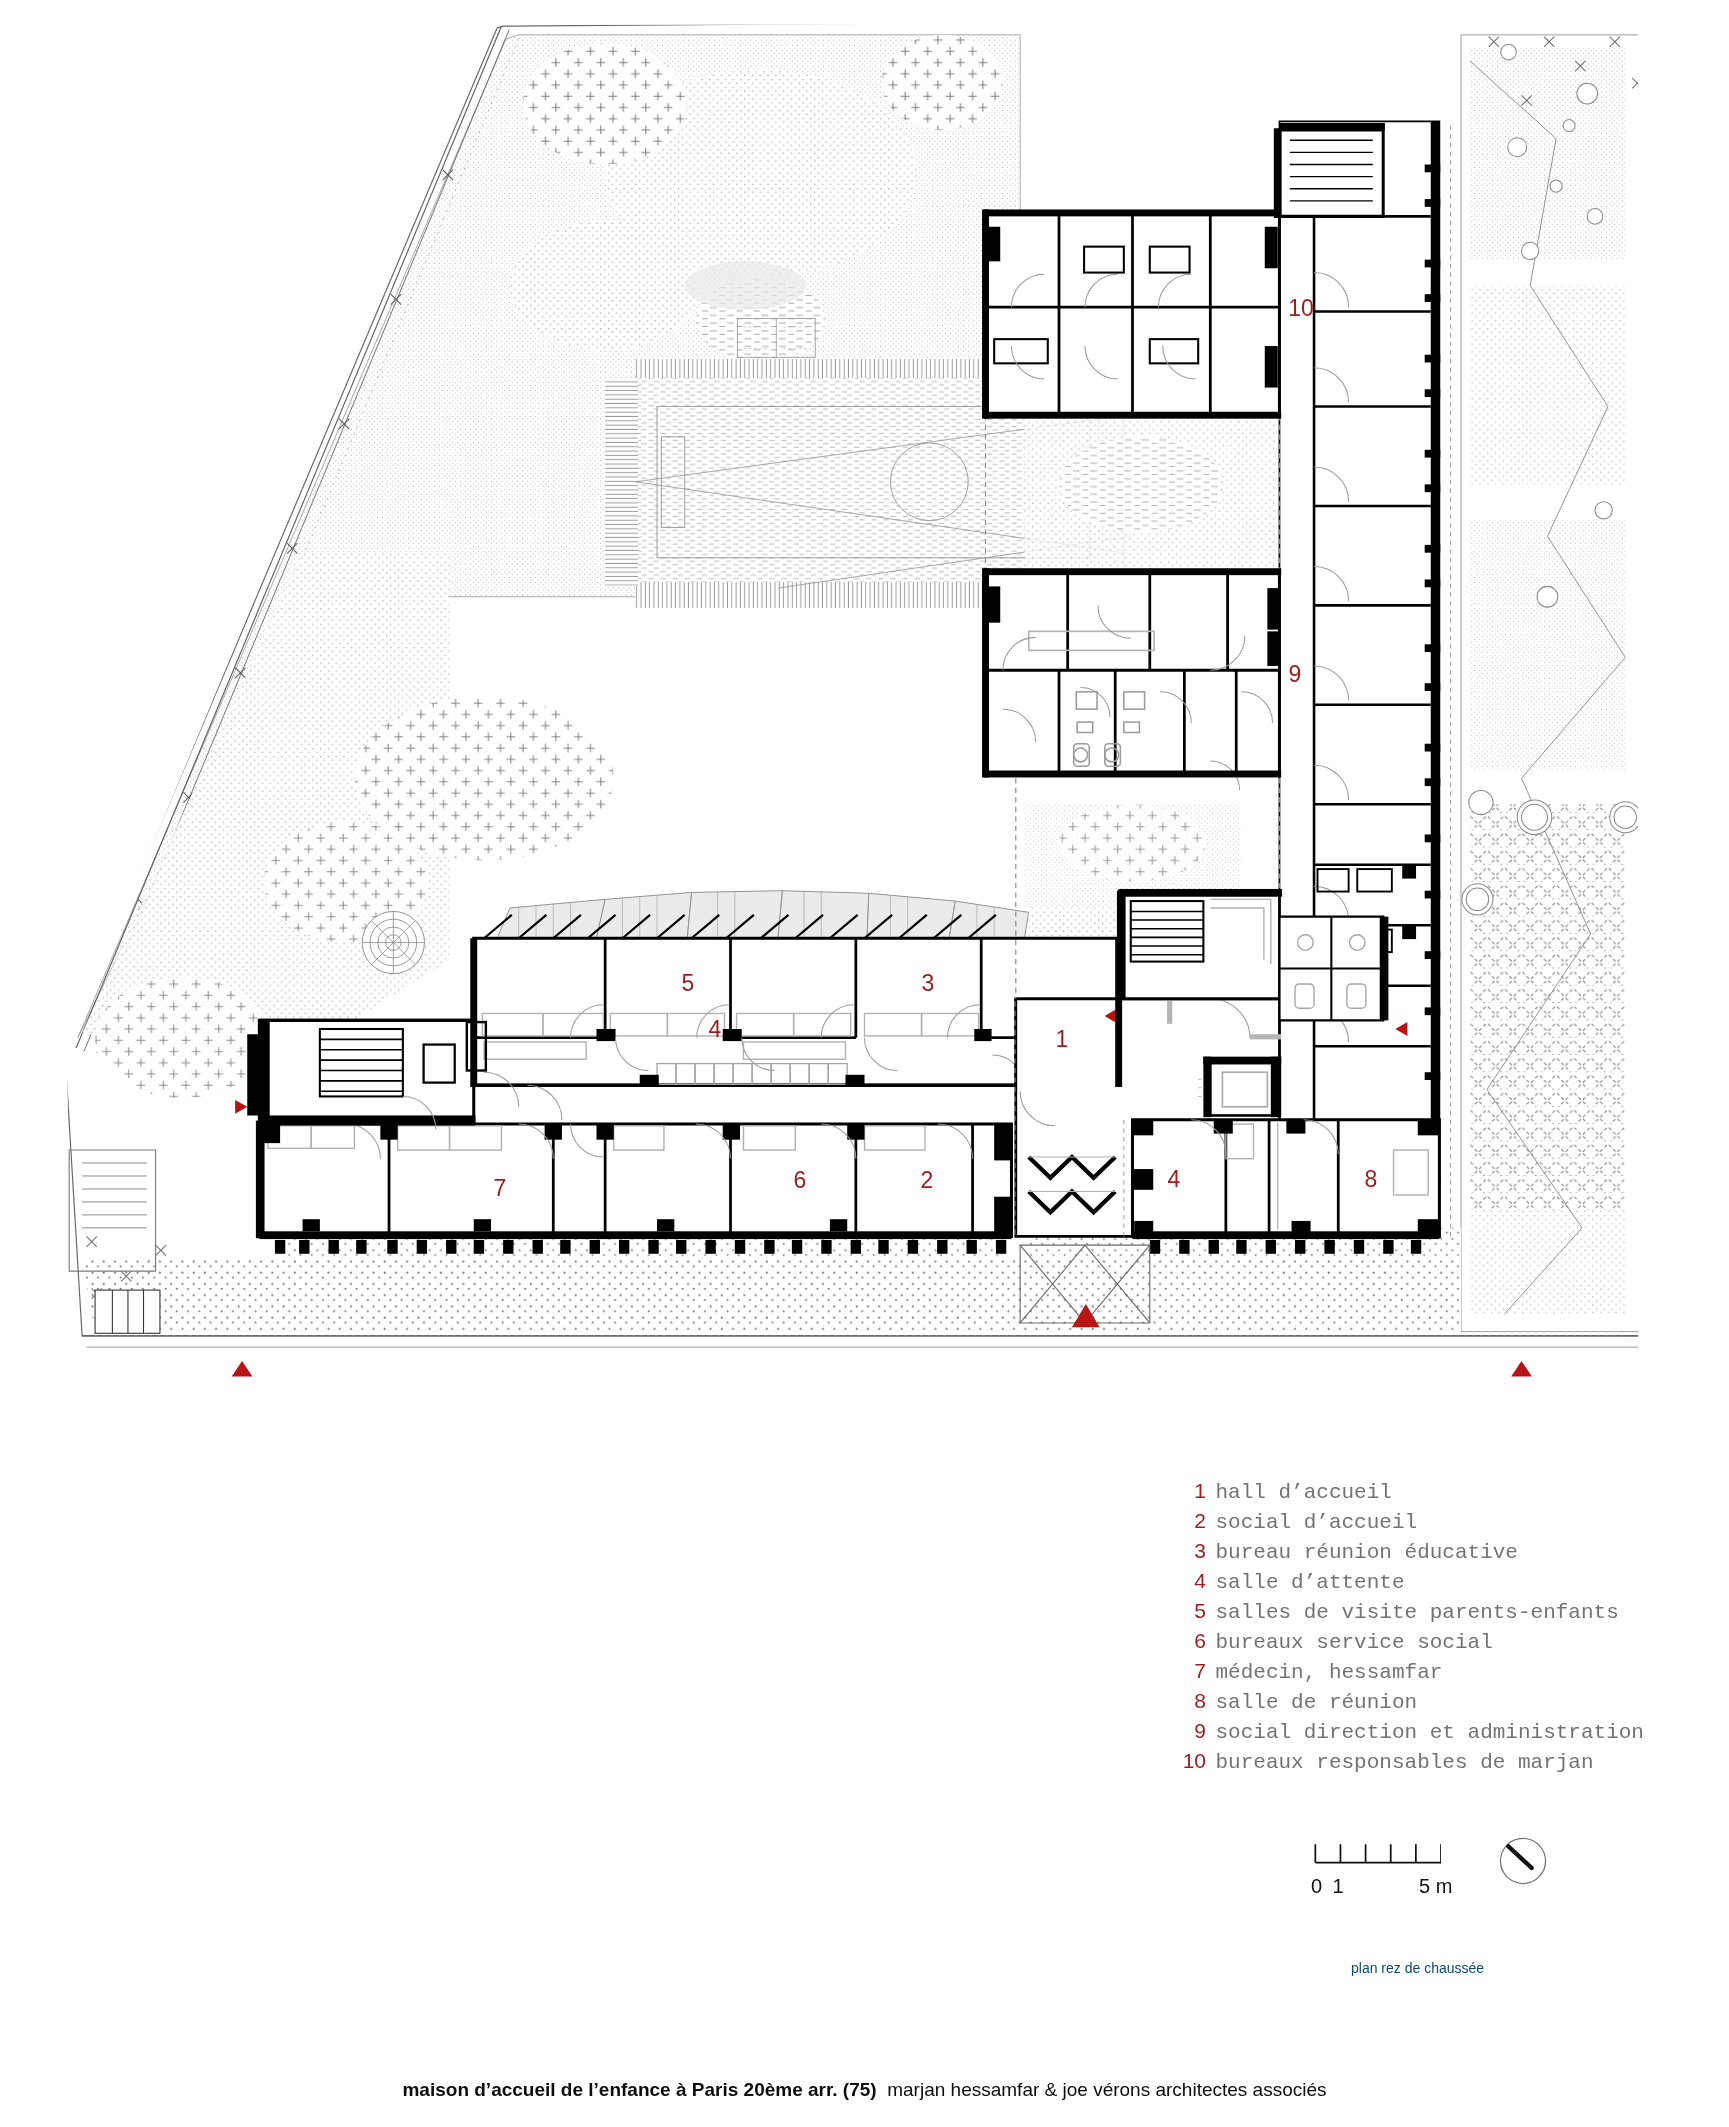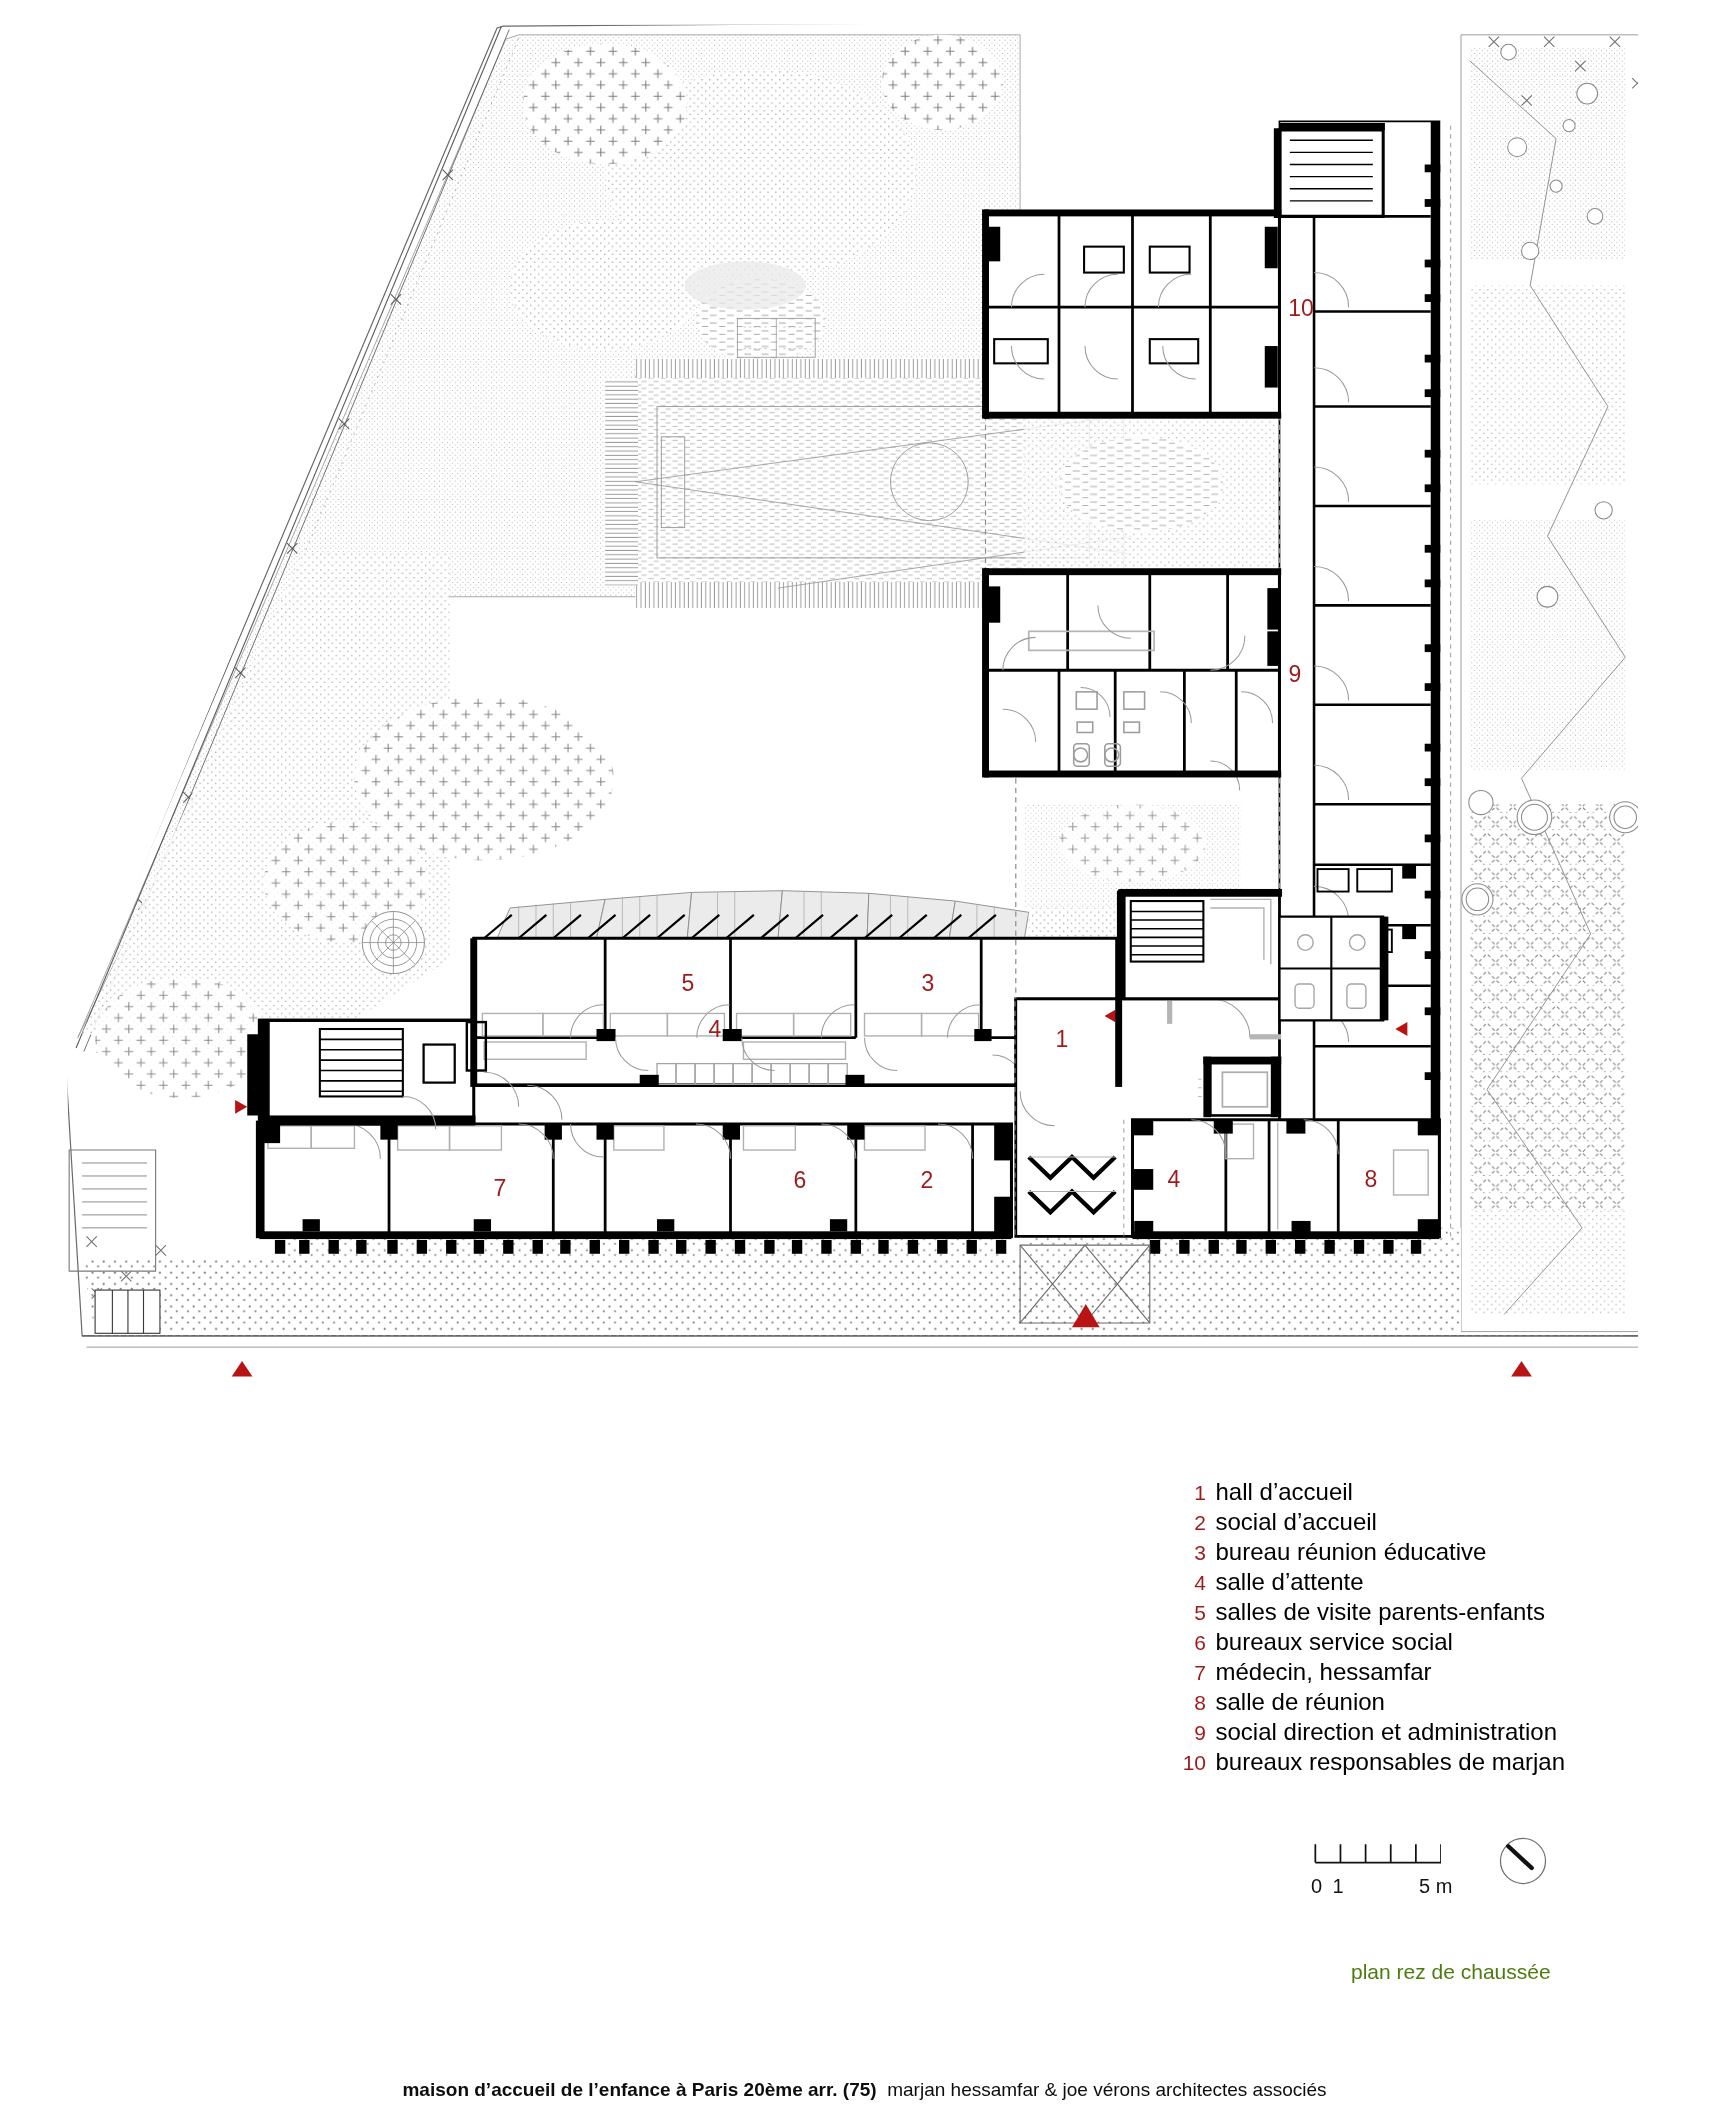--- a/index.html
+++ b/index.html
@@ -39,24 +39,25 @@
   .legend-num{
     width:33px;
     text-align:right;
     color:#9e1b1b;
     font-size:21px;
     padding-right:9.5px;
     flex:0 0 auto;
     line-height:1;
   }
   .legend-label{
-    font-size:24px;
-    color:#000000;
+    font-size:21px;
+    color:#737373;
     line-height:1;
     white-space:nowrap;
+    font-family:Liberation Mono, monospace;
   }
 
   
   #scalebar-wrap{position:absolute;left:1311px;top:1840px;width:130px;}
   #scalebar-svg{display:block;}
   .scale-labels{
     position:absolute;
     left:1311px;top:1876px;
     width:173px;
     font-size:20px;
@@ -65,22 +66,22 @@
   .scale-labels span{position:absolute;line-height:1;}
   #scale-0{left:0px;}
   #scale-1{left:21.6px;}
   #scale-5{left:108px;}
 
   #compass{position:absolute;left:1497px;top:1835px;}
 
   #plan-caption{
     position:absolute;
     left:1351px;top:1960px;
-    font-size:21px;
-    color:#4d7c0f;
+    font-size:14px;
+    color:#0c4a6e;
     white-space:nowrap;
   }
 
   #footer{
     position:absolute;
     left:0;top:2079px;
     width:1729px;
     text-align:center;
     font-size:19px;
     color:#0d0d0d;

